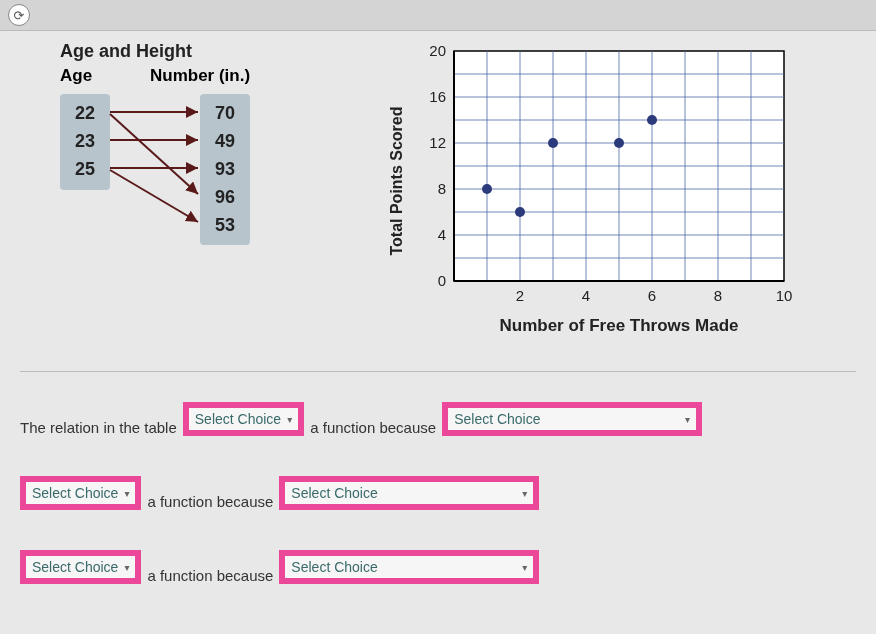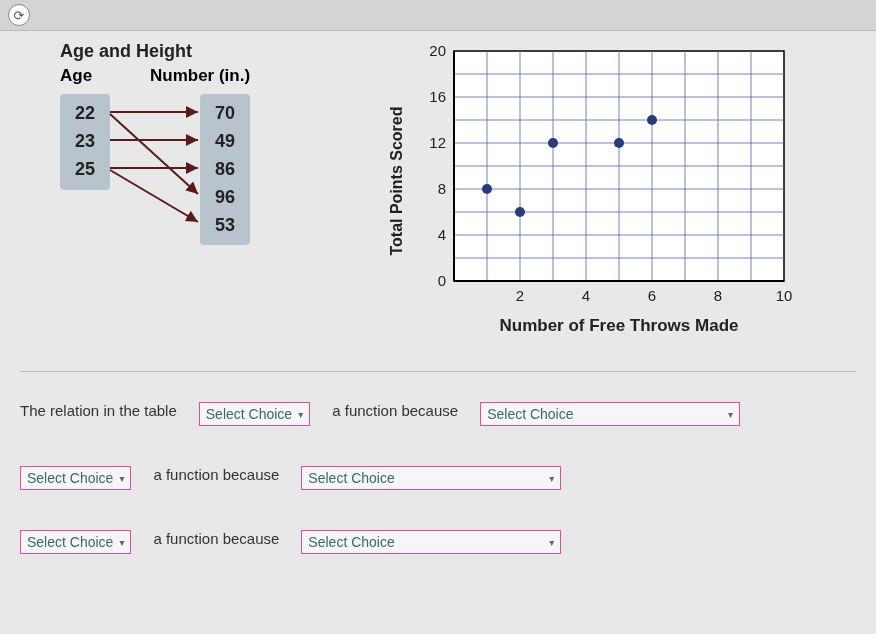--- a/index.html
+++ b/index.html
@@ -87,28 +87,28 @@
     margin: 10px 20px 0 20px;
   }
   .questions {
     padding: 30px 20px 10px 20px;
     font-size: 15px;
     color: #333;
   }
   .q-row {
     margin-bottom: 40px;
     display: flex;
-    align-items: flex-start;
+    align-items: flex-end;
     flex-wrap: wrap;
-    gap: 22px;
+    gap: 6px;
   }
   .select {
     display: inline-flex;
     align-items: center;
-    border: 1px solid #ec4899;
+    border: 6px solid #ec4899;
     background: #f6f6f6;
     padding: 3px 6px;
     font-size: 14px;
     color: #3a6a6a;
     gap: 6px;
     min-height: 24px;
   }
   .select.wide { min-width: 260px; justify-content: space-between;}
   .caret { font-size: 10px; color: #666; }
 </style>
@@ -129,21 +129,21 @@
     </div>
     <div class="mapping-body">
       <div class="col-box col-left">
         <div>22</div>
         <div>23</div>
         <div>25</div>
       </div>
       <div class="col-box col-right">
         <div>70</div>
         <div>49</div>
-        <div>86</div>
+        <div>93</div>
         <div>96</div>
         <div>53</div>
       </div>
       <svg class="arrows">
         <defs>
           <marker id="ah" markerWidth="8" markerHeight="8" refX="6" refY="3" orient="auto">
             <path d="M0,0 L6,3 L0,6 Z" fill="#5a1a1a"></path>
           </marker>
         </defs>
         <line x1="70" y1="18" x2="158" y2="18" stroke="#5a1a1a" stroke-width="2" marker-end="url(#ah)"></line>

